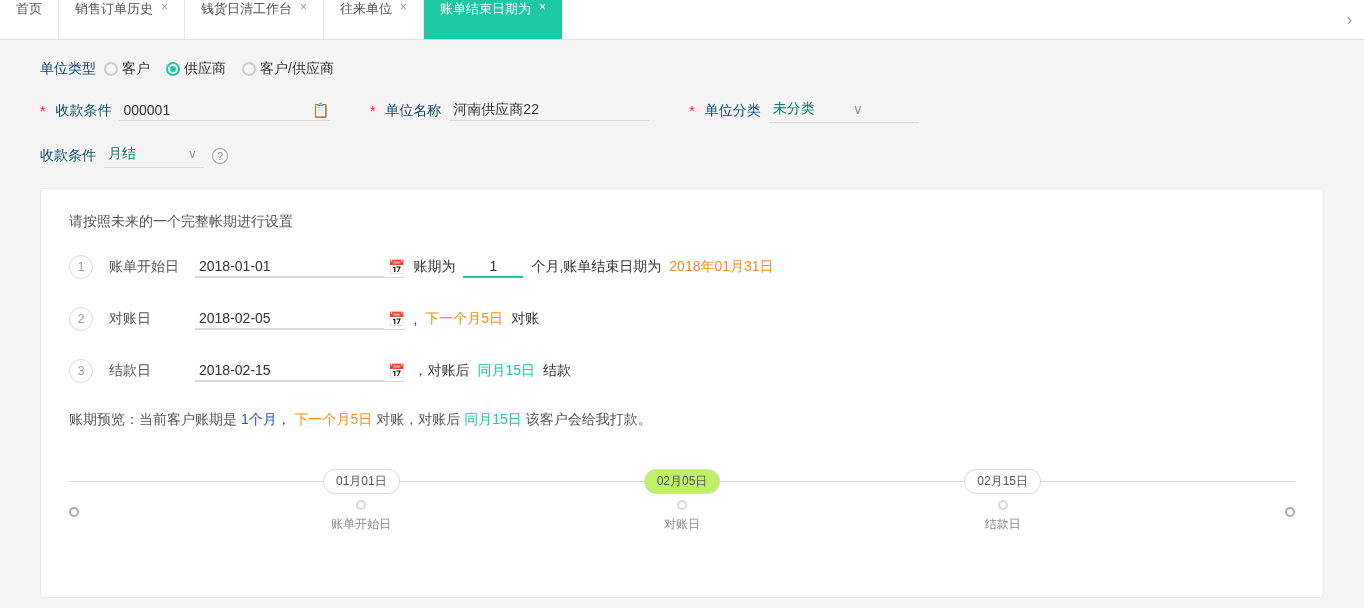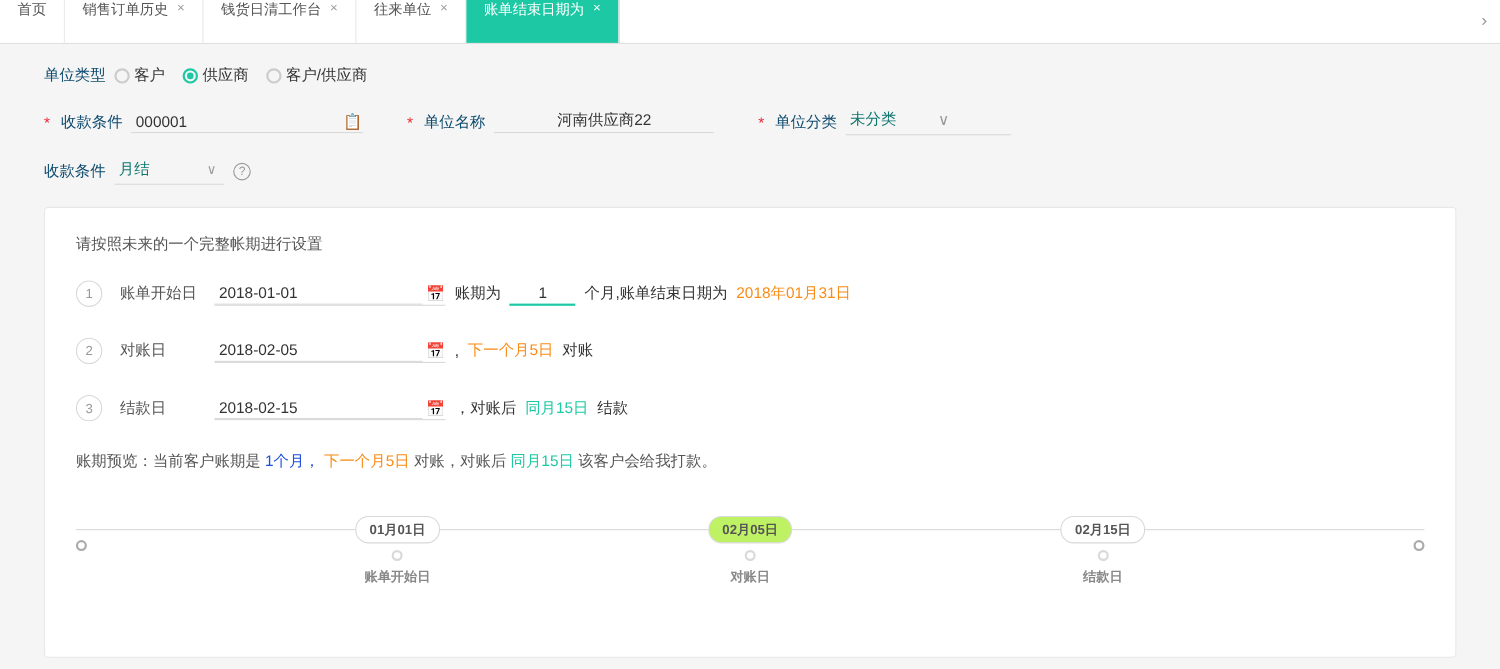--- a/index.html
+++ b/index.html
@@ -295,21 +295,21 @@
       <span class="required-star">*</span>
       <span class="form-label">收款条件</span>
       <div class="input-with-icon">
         <input type="text" class="form-input" style="min-width: 120px; border-bottom: none;" value="000001">
         <span class="calendar-icon">📋</span>
       </div>
     </div>
     <div class="form-group">
       <span class="required-star">*</span>
       <span class="form-label">单位名称</span>
-      <input type="text" class="form-input" value="河南供应商22" style="min-width: 200px; text-align: center;">
+      <input type="text" class="form-input" value="河南供应商22" style="min-width: 200px;">
     </div>
     <div class="form-group">
       <span class="required-star">*</span>
       <span class="form-label">单位分类</span>
       <div class="select-group" style="min-width:150px; padding-bottom:2px;">
         <span class="select-value">未分类</span>
         <span class="dropdown-icon">∨</span>
       </div>
     </div>
   </div>
@@ -381,21 +381,21 @@
       <span class="highlight-orange" style="color:#fa8c16;">下一个月5日</span>
       <span>对账，对账后</span>
       <span style="color:#1DC9A4;">同月15日</span>
       <span>该客户会给我打款。</span>
     </div>
 
     <div style="position: relative; padding: 16px 0 40px 0;">
 
       <div style="position:absolute; top:28px; left:0; right:0; height:1px; background:#d9d9d9;"></div>
 
-      <div style="display:flex; align-items:flex-start; justify-content:space-between; position:relative;font-weight:bold;">
+      <div style="display:flex; align-items:center; justify-content:space-between; position:relative;">
 
         <div style="display:flex; align-items:center; margin-top:22px;">
           <div style="width:10px; height:10px; border-radius:50%; border:2px solid #aaa; background:#fff;"></div>
         </div>
 
         <div style="display:flex; flex-direction:column; align-items:center;">
           <div style="border:1px solid #d9d9d9; border-radius:12px; padding:3px 12px; font-size:12px; color:#555; background:#fff; white-space:nowrap;">01月01日</div>
           <div style="width:10px; height:10px; border-radius:50%; border:2px solid #d9d9d9; background:#fff; margin: 6px 0;"></div>
           <div style="font-size:12px; color:#888; white-space:nowrap;">账单开始日</div>
         </div>

